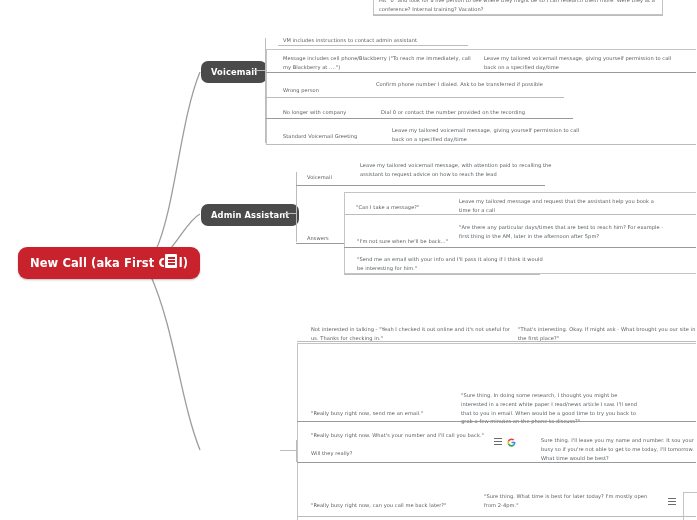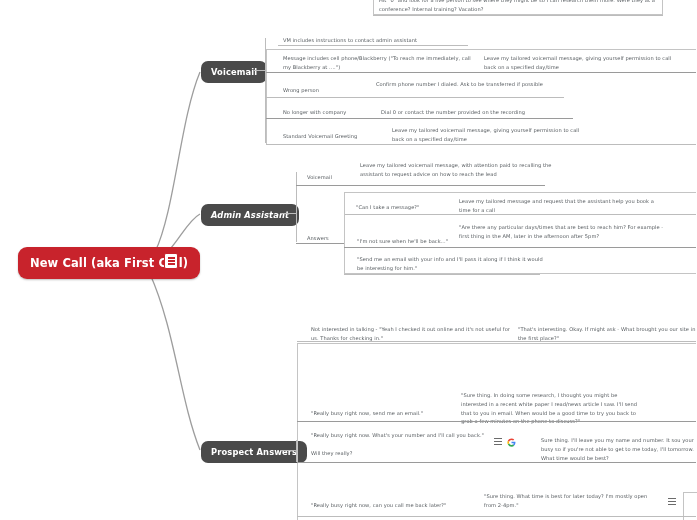--- a/index.html
+++ b/index.html
@@ -111,21 +111,21 @@
   <div class="rule" style="left:266px;top:97px;width:298px;"></div>
 
   <div class="txt" style="left:283px;top:108px;width:110px;">No longer with company</div>
   <div class="txt" style="left:381px;top:108px;width:210px;">Dial 0 or contact the number provided on the recording</div>
   <div class="rule thick" style="left:266px;top:118px;width:307px;"></div>
 
   <div class="txt" style="left:283px;top:132px;width:110px;">Standard Voicemail Greeting</div>
   <div class="txt" style="left:392px;top:126px;width:200px;">Leave my tailored voicemail message, giving yourself permission to call back on a specified day/time</div>
   <div class="rule" style="left:266px;top:144px;width:430px;"></div>
 
-  <div class="branch-node" style="left:201px;top:204px;font-style:italic;">Admin Assistant</div>
+  <div class="branch-node" style="left:201px;top:204px;">Admin Assistant</div>
 
   <div class="vrule" style="left:296px;top:172px;height:70px;"></div>
   <div class="rule" style="left:280px;top:213px;width:16px;"></div>
 
   <div class="txt" style="left:307px;top:173px;width:60px;">Voicemail</div>
   <div class="txt" style="left:360px;top:161px;width:205px;">Leave my tailored voicemail message, with attention paid to recalling the assistant to request advice on how to reach the lead</div>
   <div class="rule thick" style="left:296px;top:185px;width:249px;"></div>
 
   <div class="txt" style="left:356px;top:203px;width:100px;">"Can I take a message?"</div>
   <div class="txt" style="left:459px;top:197px;width:205px;">Leave my tailored message and request that the assistant help you book a time for a call</div>
@@ -135,21 +135,20 @@
   <div class="txt" style="left:307px;top:234px;width:60px;">Answers</div>
   <div class="rule thick" style="left:296px;top:243px;width:48px;"></div>
 
   <div class="txt" style="left:357px;top:237px;width:105px;">"I'm not sure when he'll be back..."</div>
   <div class="txt" style="left:459px;top:223px;width:205px;">"Are there any particular days/times that are best to reach him? For example - first thing in the AM, later in the afternoon after 5pm?</div>
   <div class="rule thick" style="left:344px;top:247px;width:352px;"></div>
 
   <div class="txt" style="left:357px;top:255px;width:190px;">"Send me an email with your info and I'll pass it along if I think it would be interesting for him."</div>
   <div class="rule" style="left:344px;top:274px;width:196px;"></div>
 
-  <div class="branch-node" style="left:201px;top:441px;">Prospect Answers</div>
 
   <div class="rule" style="left:280px;top:450px;width:16px;"></div>
   <div class="vrule" style="left:296px;top:440px;height:22px;"></div>
 
   <div class="txt" style="left:311px;top:325px;width:200px;">Not interested in talking - "Yeah I checked it out online and it's not useful for us. Thanks for checking in."</div>
   <div class="txt" style="left:518px;top:325px;width:180px;">"That's interesting. Okay. If might ask - What brought you our site in the first place?"</div>
   <div class="rule" style="left:297px;top:341px;width:399px;"></div>
 
   <div class="box" style="left:297px;top:343px;width:399px;height:177px;border-right:none;border-bottom:none;"></div>
 

